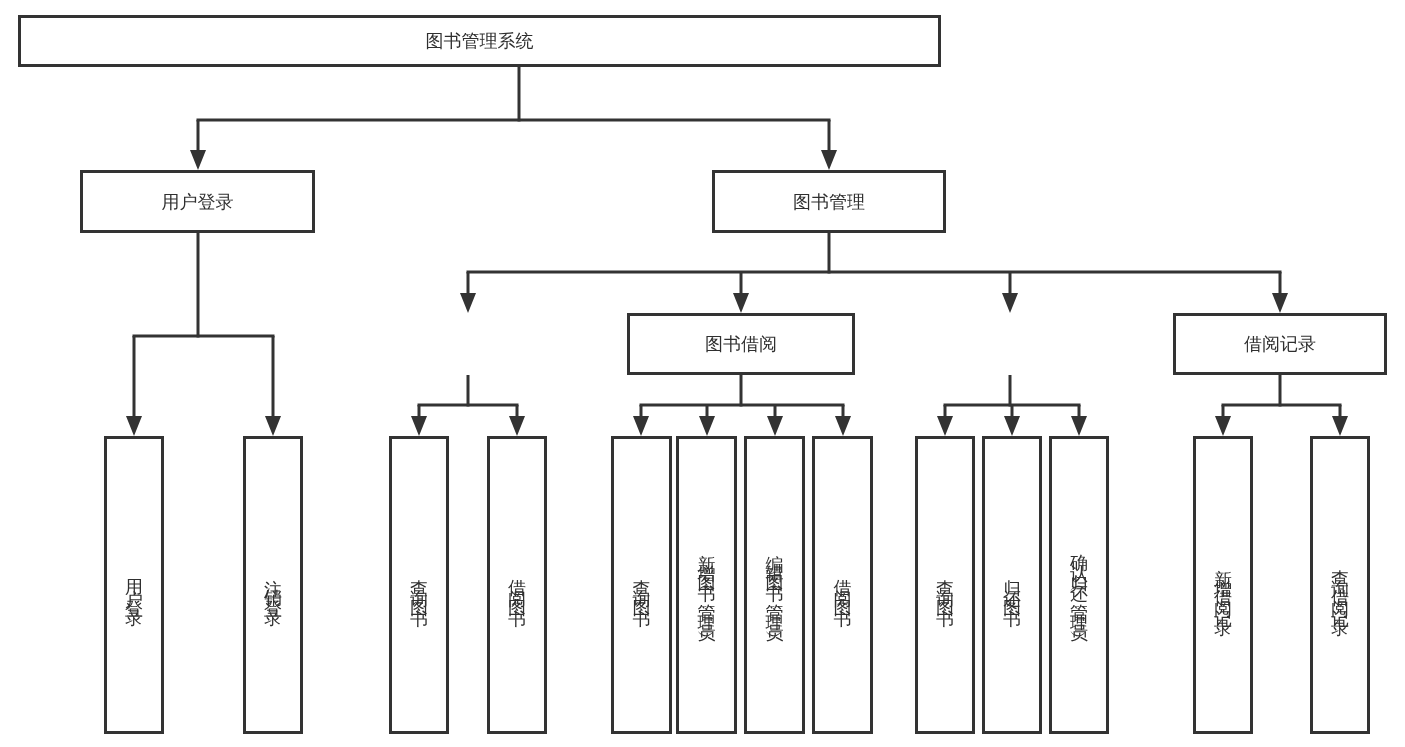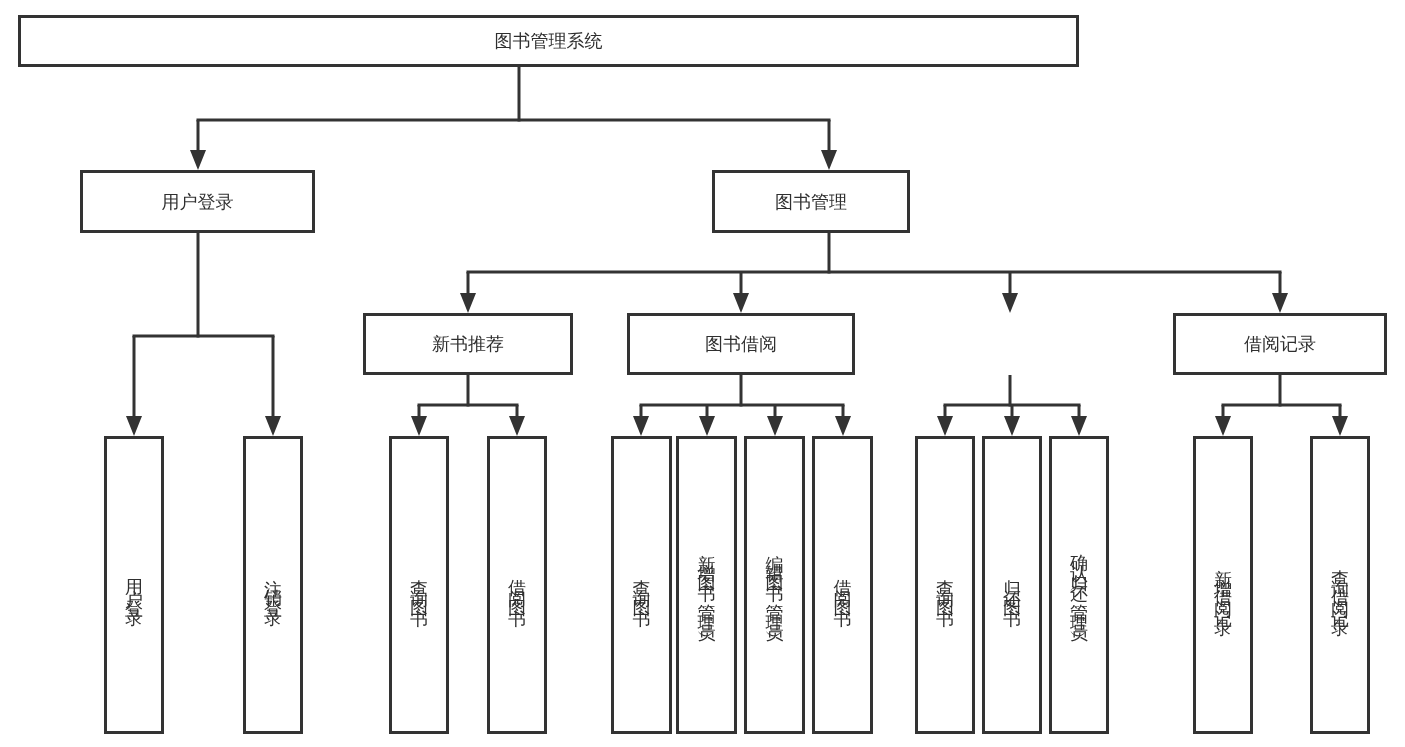--- a/index.html
+++ b/index.html
@@ -120,34 +120,31 @@
     <polygon points="1071,416 1087,416 1079,436"></polygon>
 
     <line x1="1280" y1="375" x2="1280" y2="406.5"></line>
     <line x1="1221.5" y1="405" x2="1341.5" y2="405"></line>
     <line x1="1223" y1="405" x2="1223" y2="418"></line>
     <polygon points="1215,416 1231,416 1223,436"></polygon>
     <line x1="1340" y1="405" x2="1340" y2="418"></line>
     <polygon points="1332,416 1348,416 1340,436"></polygon>
   </svg>
 
-  <div class="node" style="left:18px; top:15px; width:1061px; height:52px;">
+  <div class="node" style="left:18px; top:15px; width:923px; height:52px;">
     <span>图书管理系统</span>
   </div>
 
   <div class="node" style="left:80px; top:170px; width:235px; height:63px;">
     <span>用户登录</span>
   </div>
-  <div class="node" style="left:712px; top:170px; width:198px; height:63px;">
+  <div class="node" style="left:712px; top:170px; width:234px; height:63px;">
     <span>图书管理</span>
   </div>
 
-  <div class="node" style="left:363px; top:313px; width:210px; height:62px;">
-    <span>新书推荐</span>
-  </div>
   <div class="node" style="left:627px; top:313px; width:228px; height:62px;">
     <span>图书借阅</span>
   </div>
   <div class="node" style="left:1173px; top:313px; width:214px; height:62px;">
     <span>借阅记录</span>
   </div>
 
   <div class="node vert" style="left:104px; top:436px; width:60px; height:298px;">
     <span>用户登录</span>
   </div>

